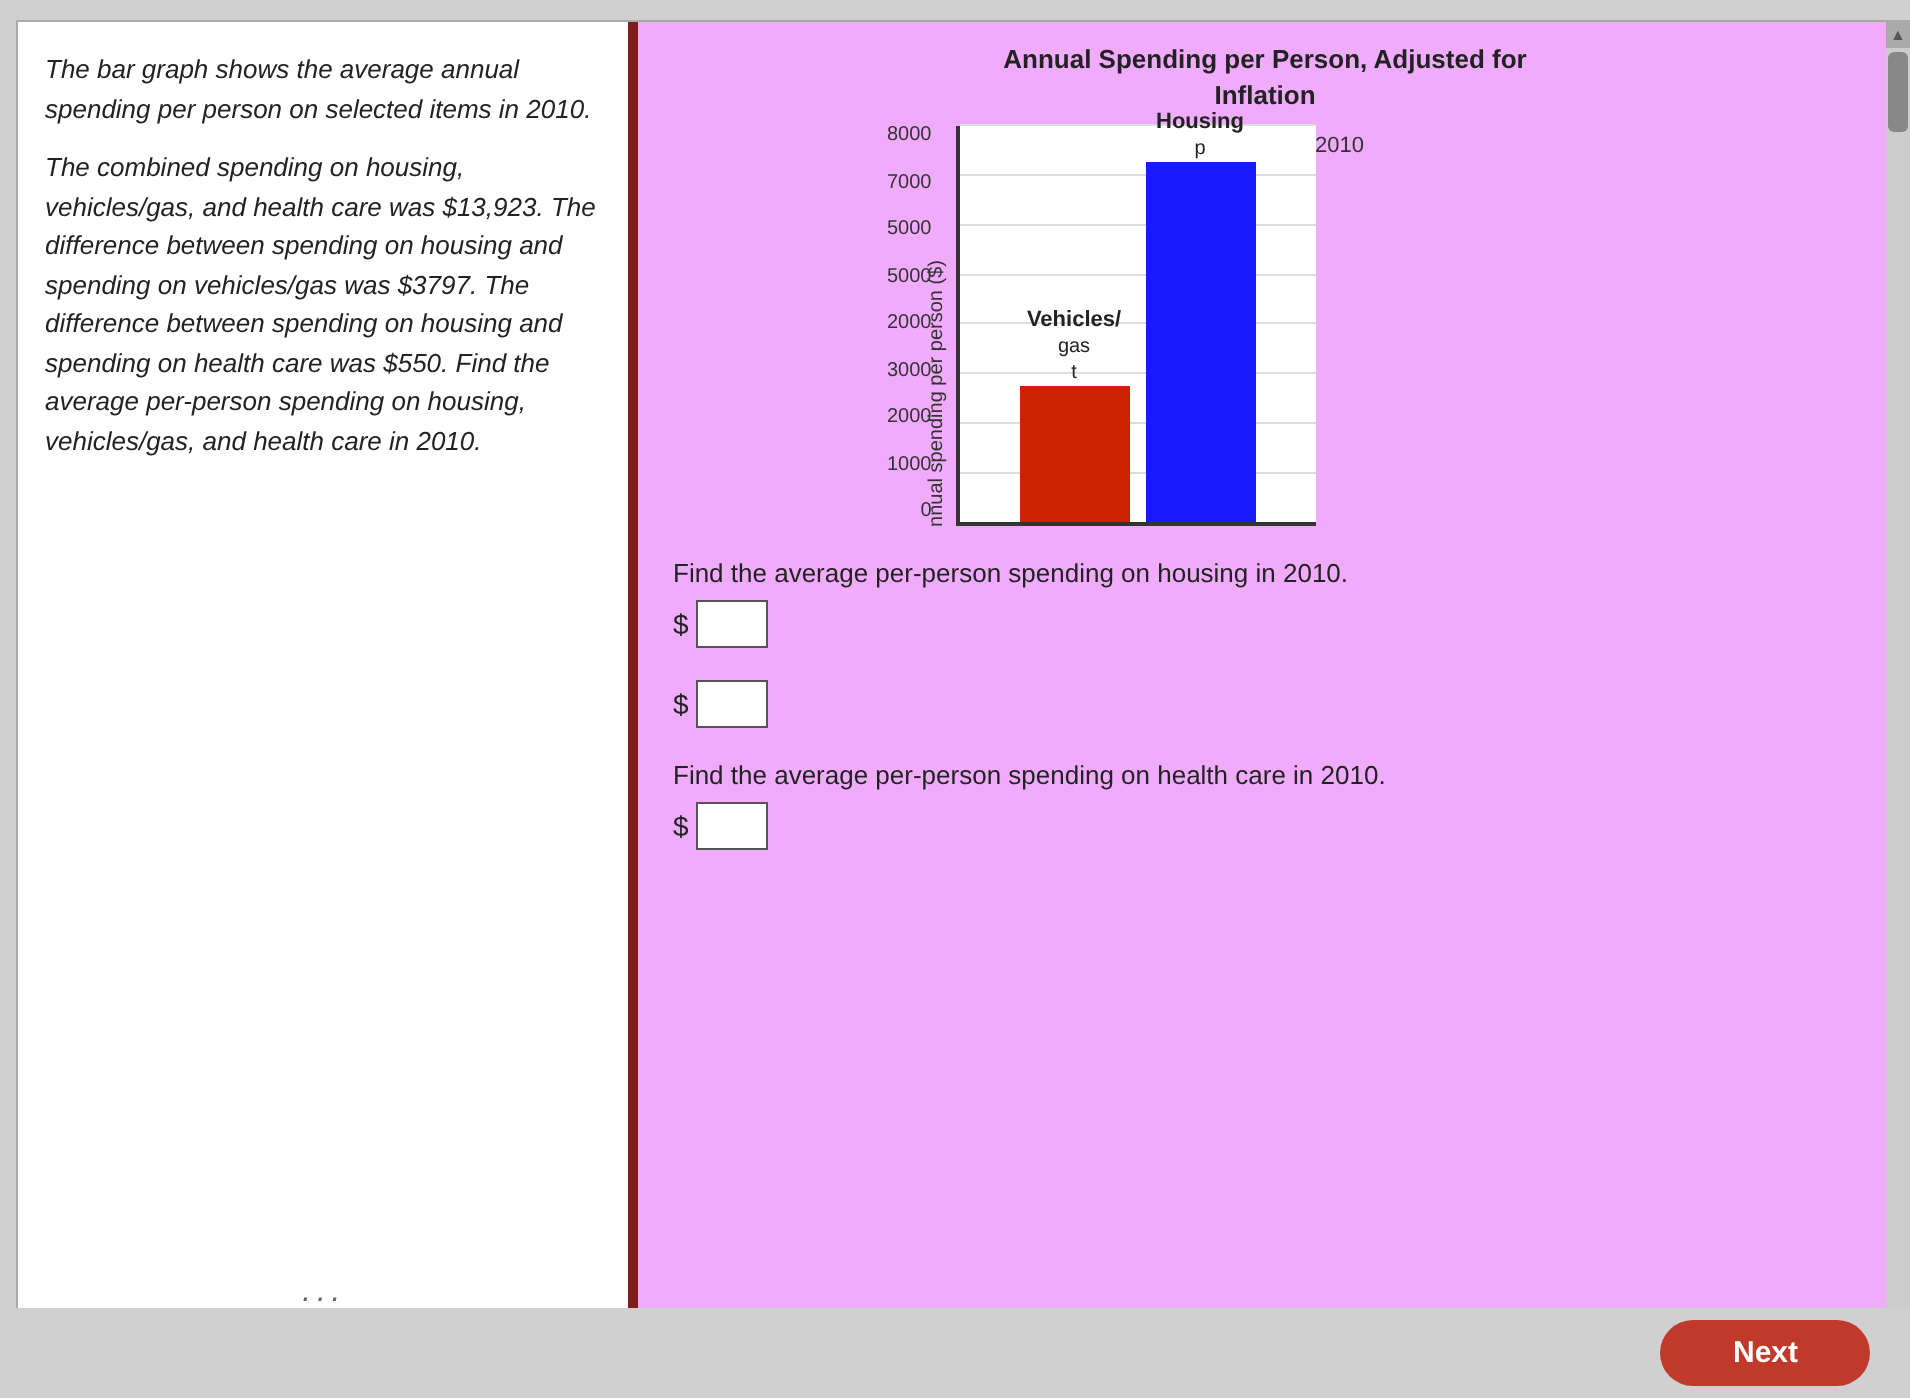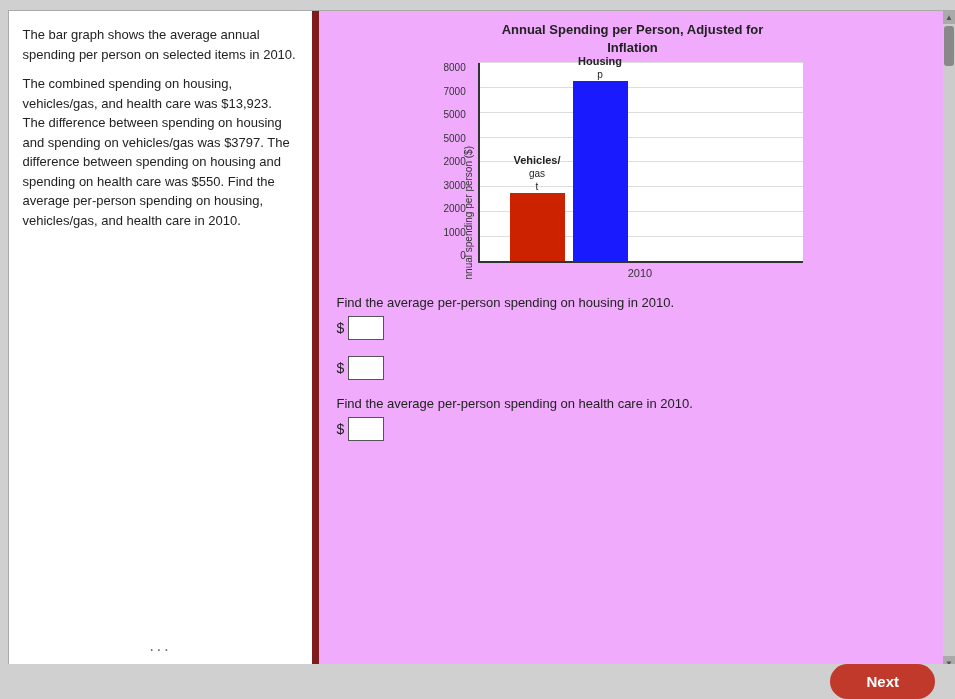--- a/index.html
+++ b/index.html
@@ -18,25 +18,26 @@
       height: 660px;
       margin: 10px auto 0;
       background: #fff;
       border: 1px solid #aaa;
     }
 
     .left-panel {
       width: 310px;
       min-width: 310px;
       padding: 14px 14px 10px 14px;
-      border-right: 7px solid #7f1d1d;
+      border-right: 5px solid #7f1d1d;
       display: flex;
       flex-direction: column;
       justify-content: space-between;
       background: #fff;
+      font-style: italic;
     }
 
     .left-text {
       font-size: 13px;
       line-height: 1.5;
       color: #222;
     }
 
     .left-text p {
       margin-bottom: 10px;
@@ -89,21 +90,20 @@
       transform: rotate(180deg);
       font-size: 10px;
       color: #333;
       margin-right: 4px;
       white-space: nowrap;
     }
 
     .chart-body {
       flex: 1;
       display: flex;
-      flex-direction: column;
     }
 
     .chart-canvas {
       position: relative;
       height: 200px;
       border-left: 2px solid #333;
       border-bottom: 2px solid #333;
       background: #fff;
       display: flex;
       align-items: flex-end;
@@ -198,24 +198,25 @@
       font-size: 13px;
       padding: 2px 4px;
       outline: none;
     }
 
     .bottom-bar {
       position: absolute;
       bottom: 0;
       left: 0;
       right: 0;
-      height: 35px;
+      height: 45px;
       background: #d0d0d0;
       display: flex;
       justify-content: flex-end;
+      align-items: center;
       padding: 0 20px;
     }
 
     .next-btn {
       background: #c0392b;
       color: #fff;
       border: none;
       border-radius: 20px;
       padding: 8px 36px;
       font-size: 15px;

